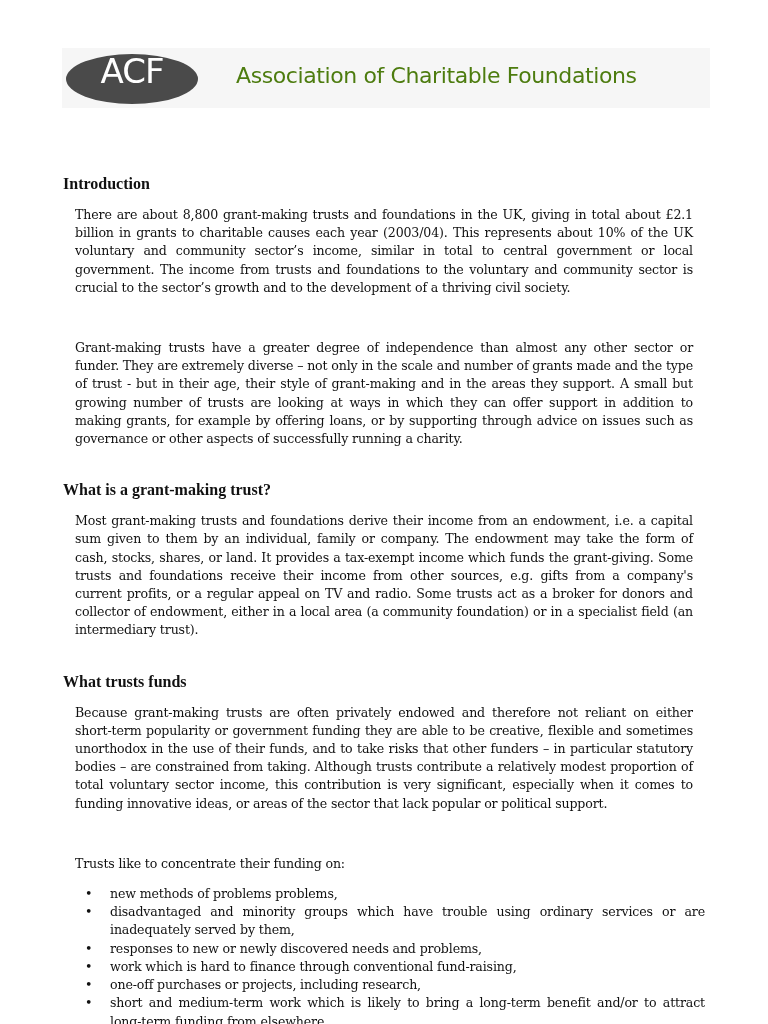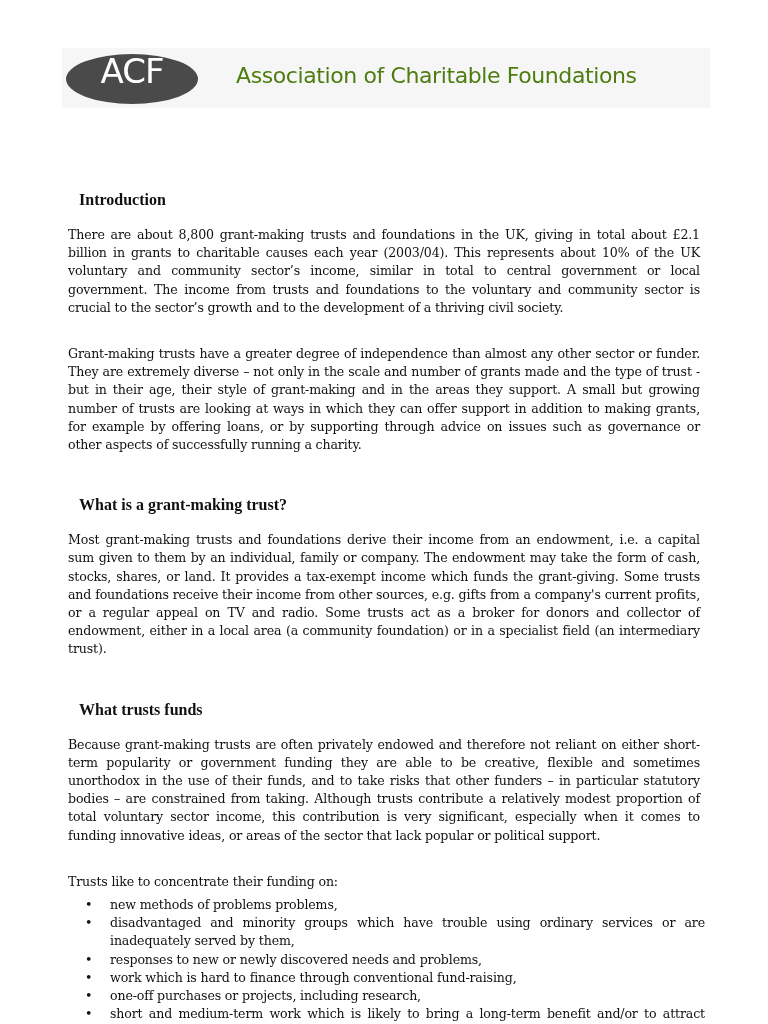--- a/index.html
+++ b/index.html
@@ -73,28 +73,28 @@
     .content {
       position: absolute;
       left: 63px;
       top: 174px;
       width: 642px;
       font-family: "DejaVu Serif", "Liberation Serif", serif;
       font-size: 12.6px;
       line-height: 18.2px;
     }
     h2 {
-      margin: 16px;
+      margin: 0;
       font-family: "Liberation Serif", "DejaVu Serif", serif;
       font-weight: bold;
       font-size: 16px;
       line-height: 20px;
     }
     p {
-      margin: 5px;
+      margin: 12px;
       text-align: justify;
       letter-spacing: -0.15px;
     }
     .gap-para { height: 18px; }
     .gap-sec { height: 20px; }
     ul {
       margin: 0;
       padding: 0;
       list-style: none;
     }

